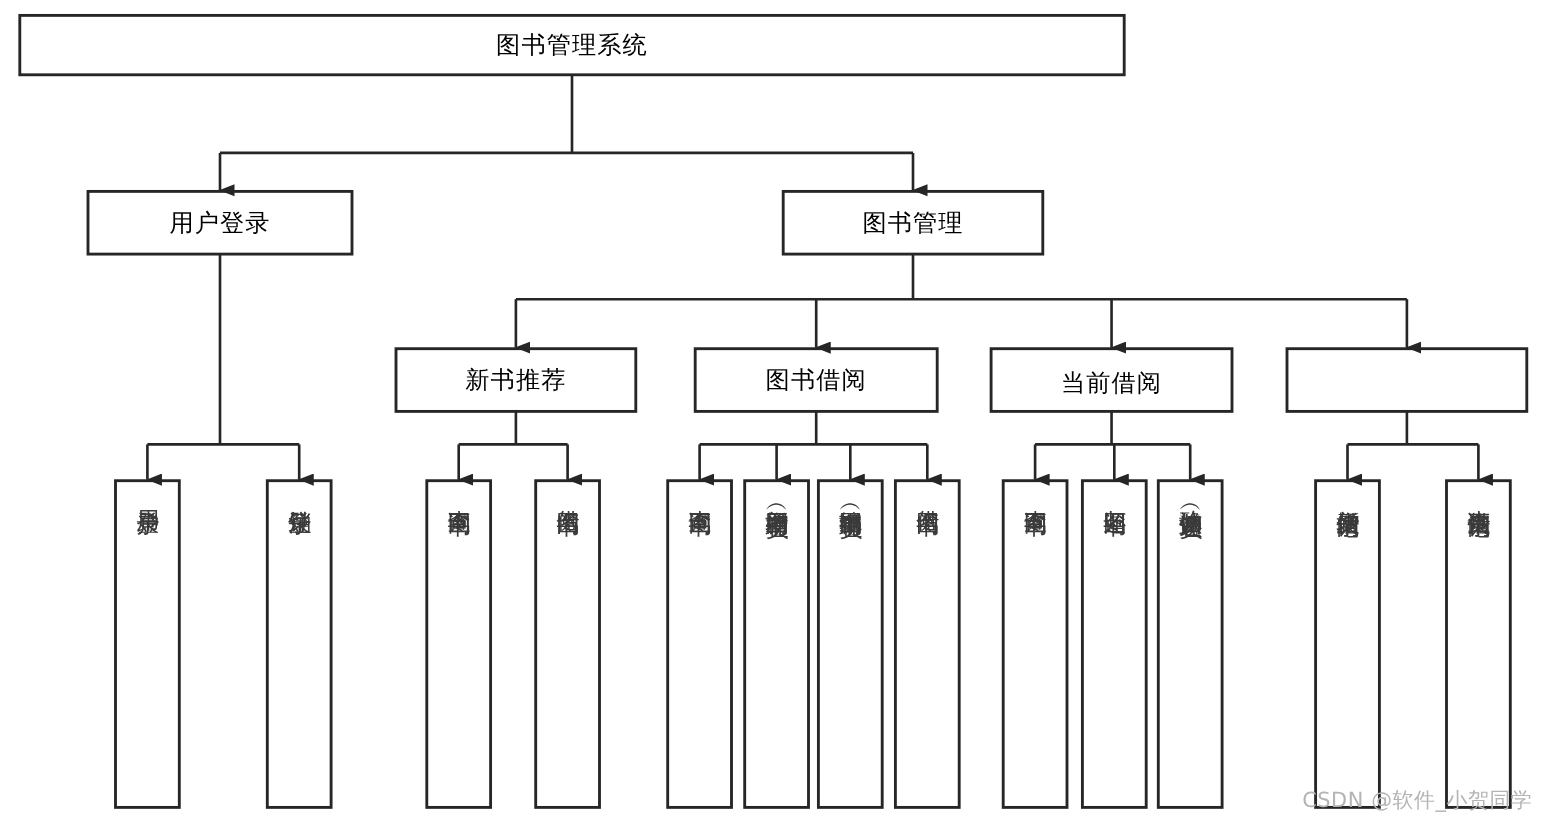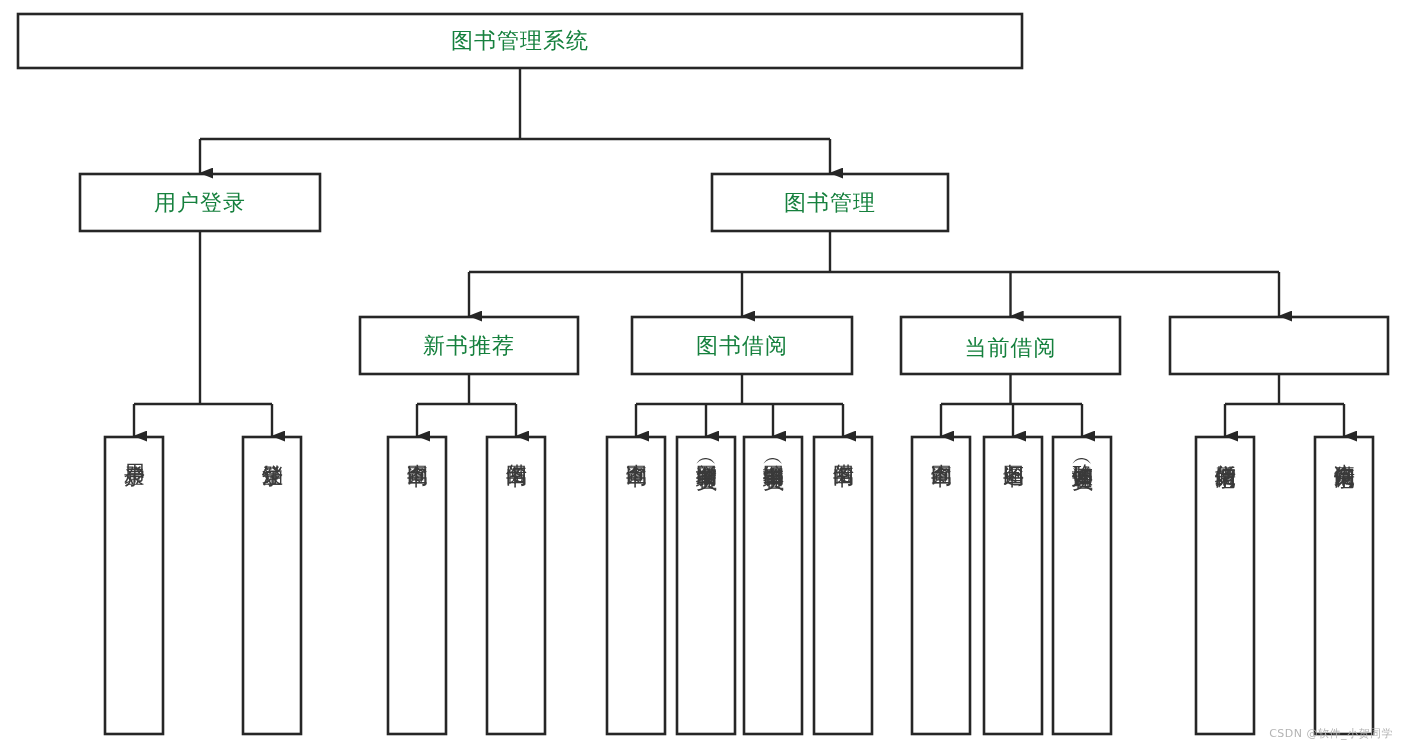--- a/index.html
+++ b/index.html
@@ -63,30 +63,30 @@
   .hlabel-wrap {
     position: absolute;
     display: flex;
     align-items: center;
     justify-content: center;
     pointer-events: none;
   }
   .hlabel-text {
     font-family: "DejaVu Sans", "Liberation Sans", sans-serif;
     font-size: 22px;
-    color: #15803d;
+    color: #000000;
     letter-spacing: 1px;
     white-space: nowrap;
   }
   #watermark {
     position: absolute;
     right: 12px;
     bottom: 6px;
     font-family: "DejaVu Sans", "Liberation Sans", sans-serif;
-    font-size: 11px;
+    font-size: 19px;
     color: #b4b4b4;
     letter-spacing: 0.5px;
     white-space: nowrap;
     pointer-events: none;
   }
 </style>
 </head>
 <body>
 
 <div id="diagram-root">

